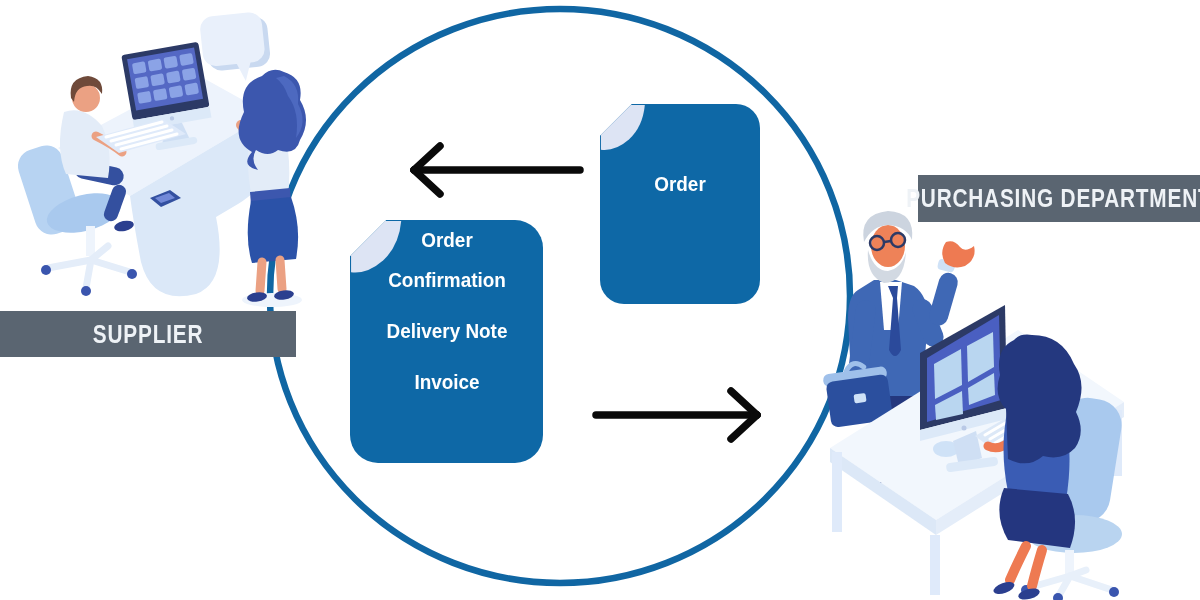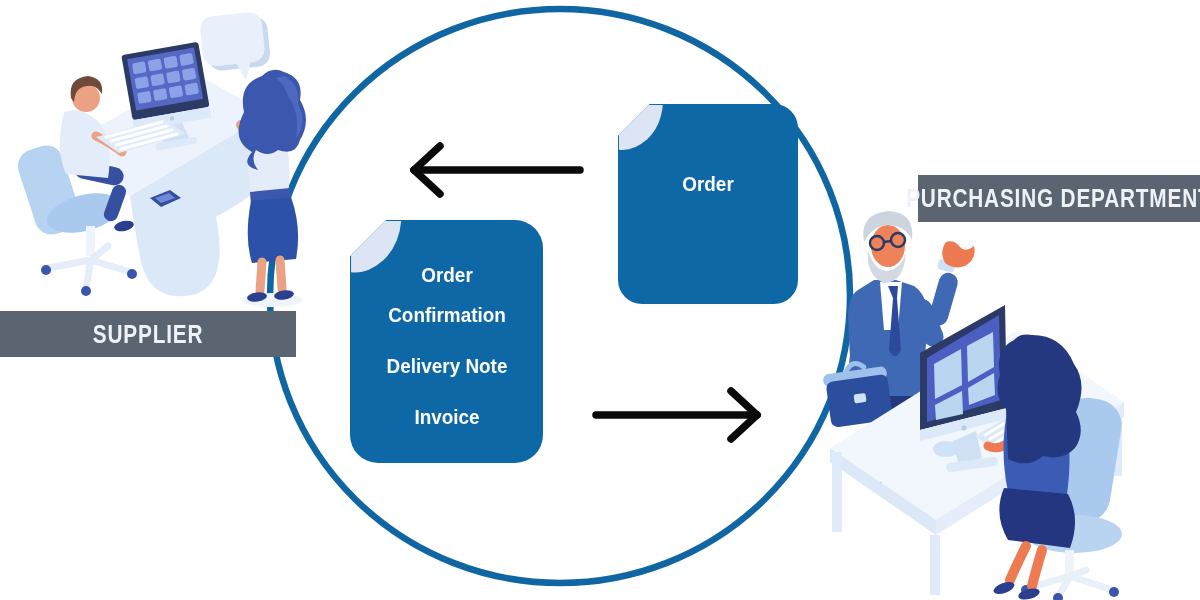--- a/index.html
+++ b/index.html
@@ -20,27 +20,27 @@
   }
   .tag .cond{display:inline-block;transform:scaleX(0.8);white-space:nowrap;letter-spacing:1px;}
   .tag-supplier{left:0;top:311px;width:296px;height:46px;font-size:26px;}
   .tag-purchasing{left:918px;top:175px;width:282px;height:47px;font-size:26px;}
 
   .doc{
     position:absolute;background:#0e68a6;border-radius:24px;color:#ffffff;
     font-weight:700;text-align:center;
   }
   .doc .fold{position:absolute;left:0;top:0;}
-  .doc-order{left:618px;top:104px;width:160px;height:200px;padding-left:20px;}
+  .doc-order{left:600px;top:104px;width:160px;height:200px;}
   .doc-order .doc-title{
     position:absolute;left:0;top:68px;width:100%;font-size:21px;line-height:24px;
     transform:scaleX(0.9);
   }
   .doc-response{left:350px;top:220px;width:193px;height:243px;border-radius:28px;}
-  .doc-response .doc-lines{padding-top:35px;}
+  .doc-response .doc-lines{}
   .doc-response p{
     margin:0 auto;width:150px;font-size:21px;line-height:40px;
     transform:scaleX(0.9);transform-origin:center;
   }
   .doc-response p + p{margin-top:11px;white-space:nowrap;}
 </style>
 </head>
 <body>
 
 <div class="canvas">

